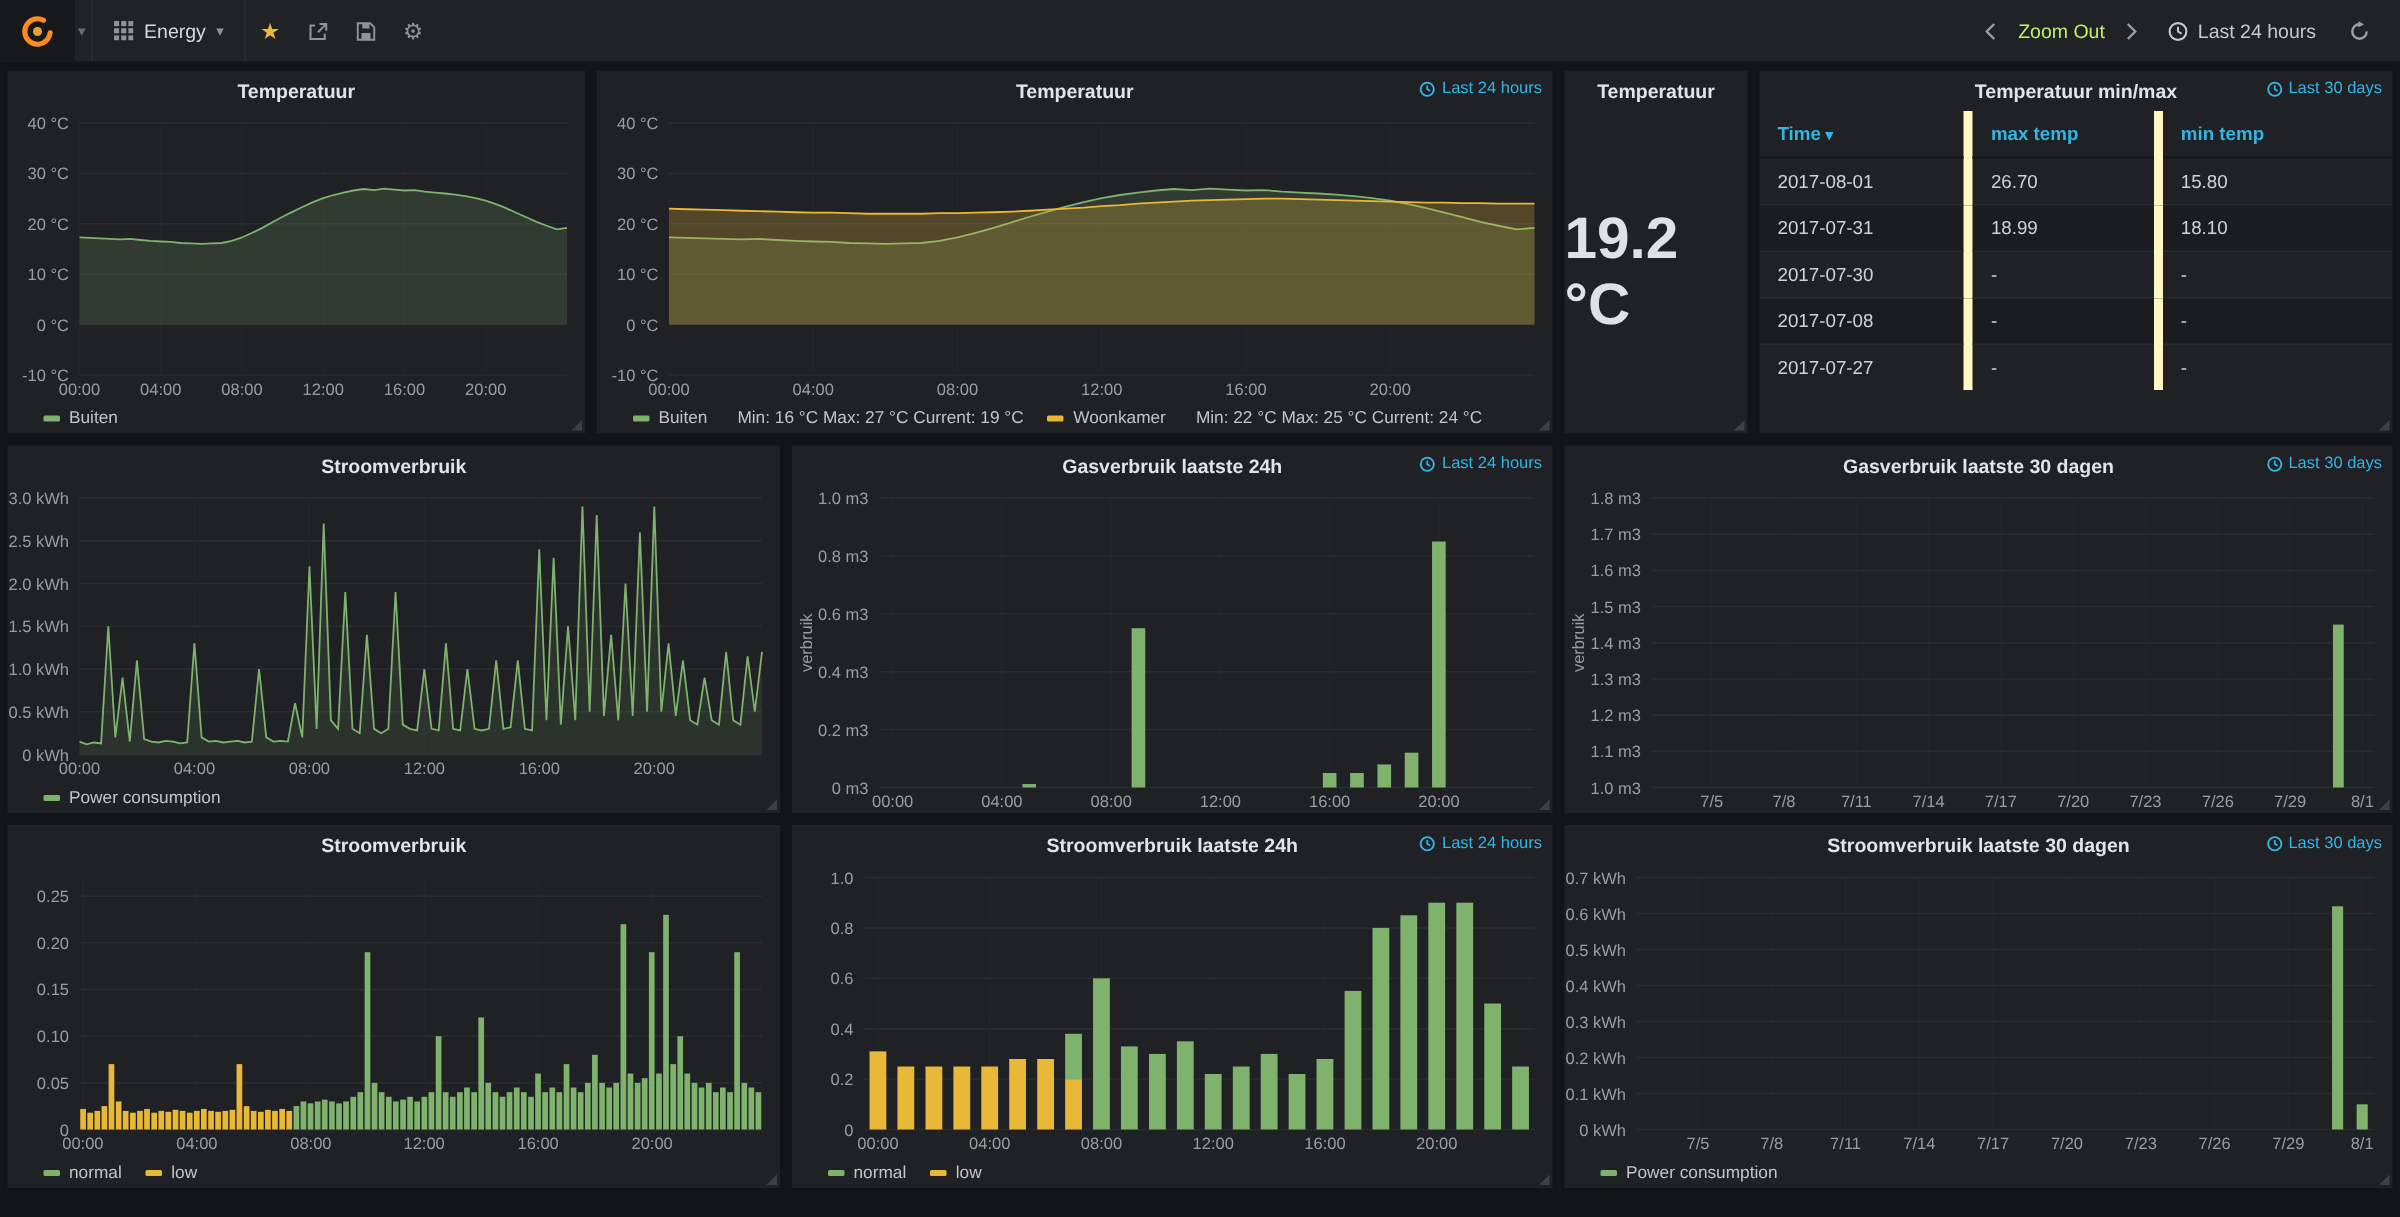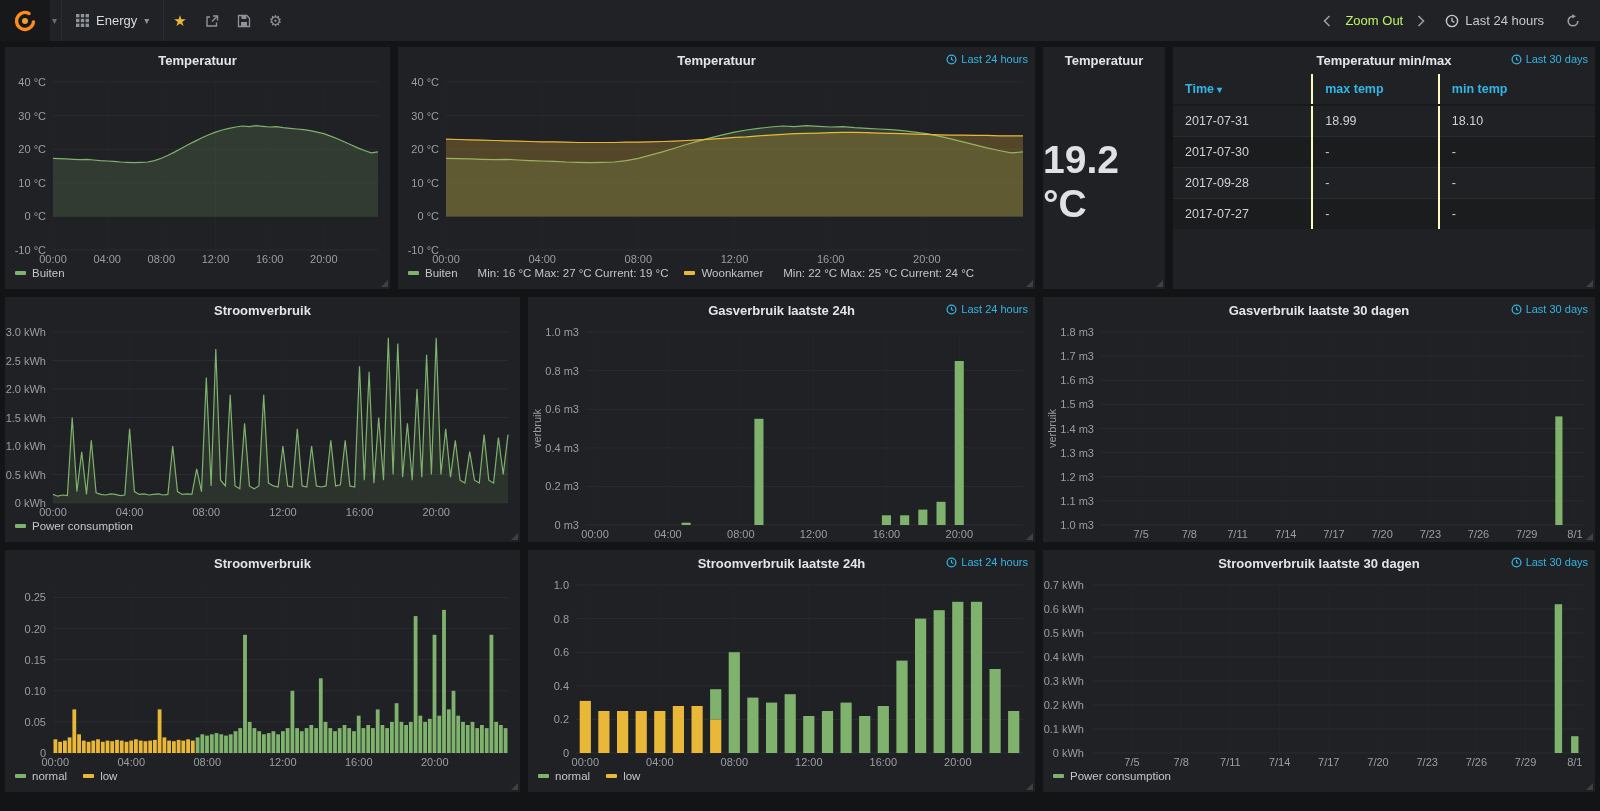--- a/index.html
+++ b/index.html
@@ -28,35 +28,35 @@
   .dashboard { padding:6px 5px 0 5px; display:flex; flex-direction:column; gap:8px; }
   .row { display:flex; gap:8px; }
   .row1 { height:242px; } .row2 { height:245px; } .row3 { height:242px; }
   .panel { position:relative; background:#202124; display:flex; flex-direction:column; overflow:hidden; }
   .panel-header { height:27px; flex:0 0 27px; display:flex; align-items:center; justify-content:center; position:relative; }
   .panel-title { font-size:13px; font-weight:700; color:#e3e4e6; cursor:pointer; }
   .badge { position:absolute; right:7px; top:6px; display:flex; align-items:center; gap:4px; color:#33b5e5; font-size:11px; cursor:pointer; }
   .chart { flex:1 1 auto; position:relative; }
   .chart svg { display:block; }
   .tick { fill:#9a9ea3; font-size:11px; font-family:"Liberation Sans", sans-serif; }
-  .legend { flex:0 0 22px; display:flex; align-items:flex-start; gap:16px; padding:0 10px 4px 10px; font-size:11.5px; color:#c3c5c8; white-space:nowrap; overflow:hidden; }
+  .legend { flex:0 0 22px; display:flex; align-items:flex-end; gap:16px; padding:0 10px 4px 24px; font-size:11.5px; color:#c3c5c8; white-space:nowrap; overflow:hidden; }
   .legend-item { display:flex; align-items:center; cursor:pointer; }
   .legend-item i { display:inline-block; width:11px; height:4px; border-radius:1px; margin-right:6px; }
   .legend-stats { margin-left:20px; color:#c3c5c8; }
   .resize-handle { position:absolute; right:2px; bottom:2px; width:0; height:0; border-left:7px solid transparent; border-bottom:7px solid #47494e; opacity:.8; cursor:nwse-resize; }
   
   .stat-value { flex:1; display:flex; align-items:center; justify-content:center; font-size:39px; font-weight:700; color:#dfe1e3; }
   
   .table-wrap { flex:1; overflow:hidden; }
   table.data-table { width:100%; border-collapse:collapse; font-size:12.5px; }
   table.data-table th { color:#33b5e5; text-align:left; font-weight:700; padding:8px 12px; border-bottom:2px solid #18191b; }
   table.data-table th .caret { font-size:10px; margin-left:3px; }
   table.data-table td { color:#d0d1d3; padding:8px 12px; border-top:1px solid #2a2b2e; }
   table.data-table tbody tr:nth-child(even) { background:rgba(0,0,0,0.14); }
-  table.data-table td + td, table.data-table th + th { border-left:2px solid #fef9c3; }
+  table.data-table td + td, table.data-table th + th { border-left:6px solid #fef9c3; }
 </style>
 </head>
 <body>
 
 <nav class="navbar">
   <div class="nav-left">
     <div class="logo-box">
       <svg width="24" height="24" viewBox="0 0 24 24">
         <circle cx="12" cy="12" r="8.5" fill="none" stroke="#ff8c1a" stroke-width="3.4" stroke-dasharray="38 10" stroke-linecap="round" transform="rotate(40 12 12)"></circle>
         <circle cx="12" cy="12" r="3" fill="#f0a030"></circle>
@@ -252,31 +252,36 @@
         <table class="data-table">
           <thead>
             <tr>
               <th style="width:33%"><span>Time</span><span class="caret">▾</span></th>
               <th style="width:30%">max temp</th>
               <th style="width:37%">min temp</th>
             </tr>
           </thead>
           <tbody>
               <tr>
+                <td>2017-08-01</td>
+                <td>26.70</td>
+                <td>15.80</td>
+              </tr>
+              <tr>
                 <td>2017-07-31</td>
                 <td>18.99</td>
                 <td>18.10</td>
               </tr>
               <tr>
                 <td>2017-07-30</td>
                 <td>-</td>
                 <td>-</td>
               </tr>
               <tr>
-                <td>2017-09-28</td>
+                <td>2017-07-08</td>
                 <td>-</td>
                 <td>-</td>
               </tr>
               <tr>
                 <td>2017-07-27</td>
                 <td>-</td>
                 <td>-</td>
               </tr>
             </tbody>
         </table>

